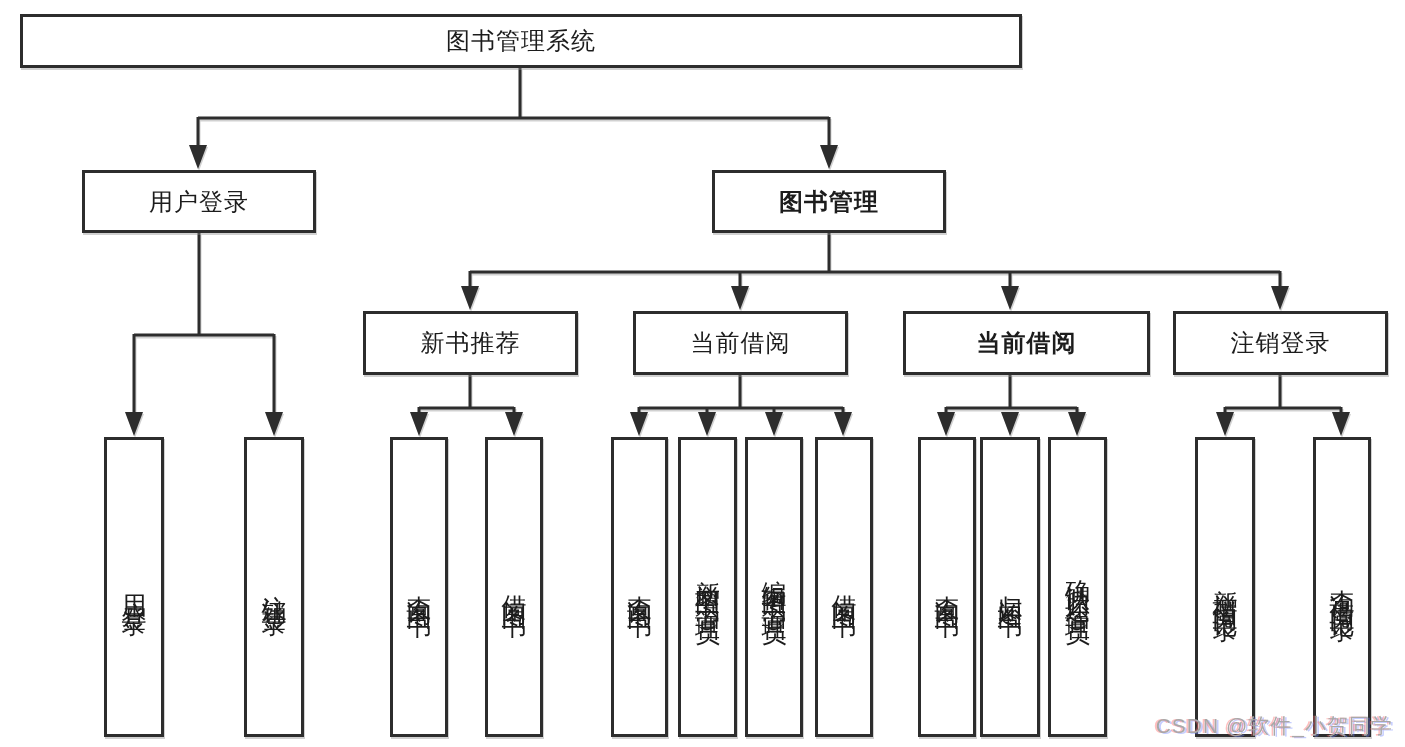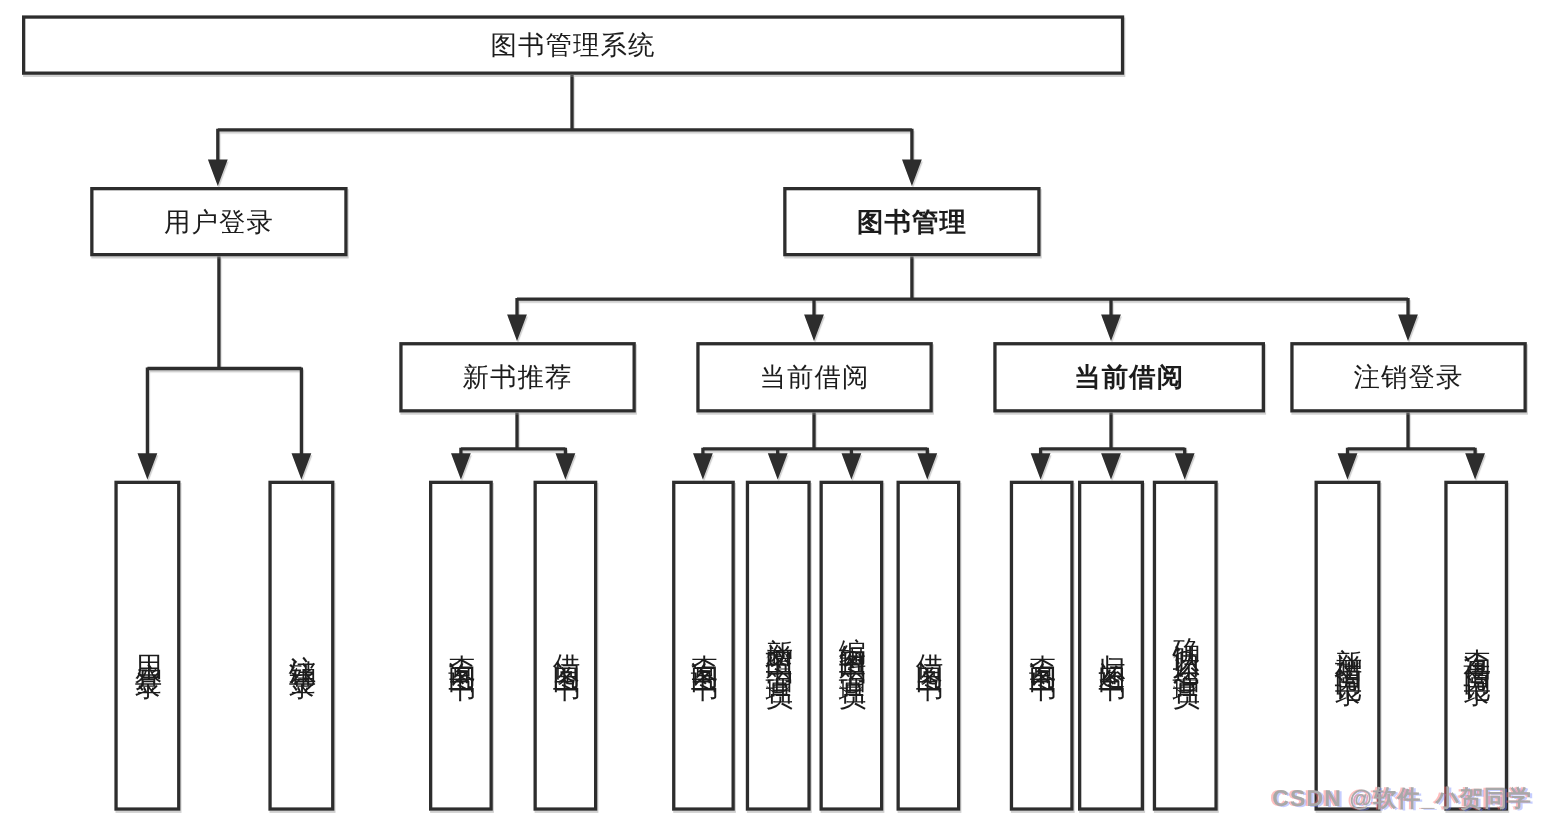--- a/index.html
+++ b/index.html
@@ -48,21 +48,20 @@
   .watermark {
     position: absolute;
     top: 712px;
     right: 12px;
     font-size: 21px;
     color: #a8a8a8;
     letter-spacing: 1px;
     white-space: nowrap;
     z-index: 5;
     text-shadow: -2px 0 0 rgba(255,110,110,0.45), 2px 1px 0 rgba(110,130,255,0.40);
-    font-weight: bold;
   }
 </style>
 </head>
 <body>
 
 <div class="canvas">
 
   <svg class="connectors" width="1405" height="747" viewBox="0 0 1405 747" fill="none" stroke="#2d2d2d" stroke-width="3">
 
     <g>

